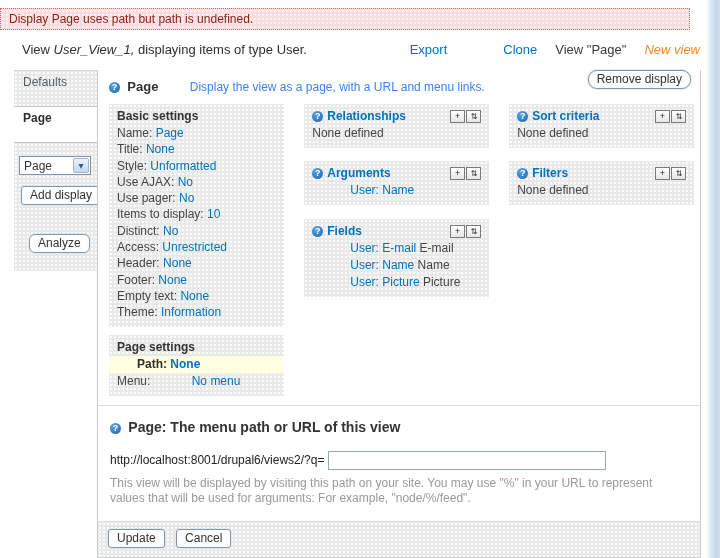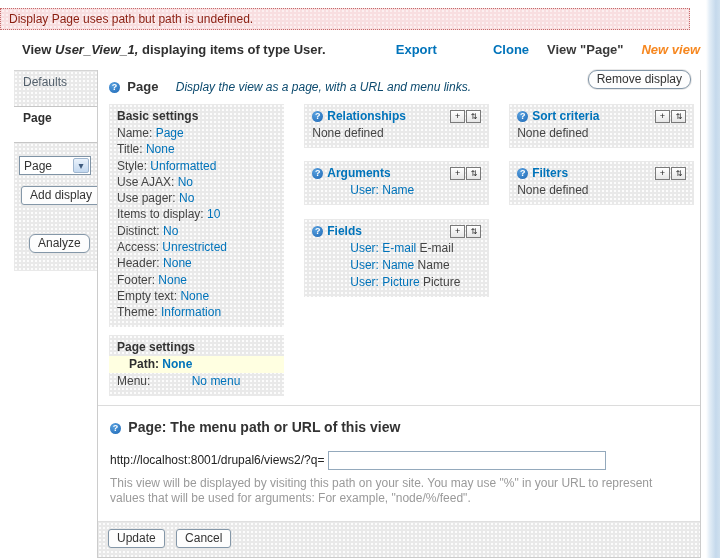--- a/index.html
+++ b/index.html
@@ -25,21 +25,21 @@
     background-color:#f8dee0;
     background-image:radial-gradient(circle, rgba(255,255,255,.5) 1px, rgba(255,255,255,0) 1.4px);
     background-size:4px 4px;
     border:1px dotted #c66a6a; color:#8a1f11;
     line-height:20px; padding-left:8px;
   }
   
   .page-header {
     position:absolute; left:22px; top:42px; width:678px;
     display:flex; justify-content:space-between; align-items:baseline;
-    font-size:13px; font-weight:bold; color:#2f2f2f;
+    font-size:13px; font-weight:normal; color:#2f2f2f;
   }
   .page-header .vname { font-style:italic; }
   .hdr-links { display:flex; gap:18px; white-space:nowrap; }
   a.blue, .blue-link { color:#0073ba; text-decoration:none; cursor:pointer;padding-left:38px; }
   .hdr-links .plain { color:#3a3a3a; }
   .hdr-links .new-view { color:#f6871f; font-style:italic; }
   
   .sidebar {
     position:absolute; left:14px; top:70px; width:83px; height:201px;
     border-top:1px solid #d5d5d5;
@@ -66,21 +66,21 @@
   .sidebar .btn.add { margin:11px 0 0 7px; }
   .sidebar .btn.analyze { margin:29px 0 0 15px;border-radius:6px; }
   
   .main-panel {
     position:absolute; left:97px; top:70px; width:604px; min-height:465px;
     border-left:1px solid #ccc; border-right:1px solid #ccc; border-bottom:1px solid #ccc;
     background:#fff;
   }
   .panel-title-row { position:relative; padding:9px 10px 10px 11px; }
   .panel-title-row .ptitle { font-weight:bold; font-size:13px; }
-  .panel-title-row .pdesc { font-style:italic; margin-left:14px; color:#0c4a6e; }
+  .panel-title-row .pdesc { margin-left:28px; color:#3b82f6; }
   .panel-title-row .btn.remove { position:absolute; right:9px; top:0;border-radius:9px; }
   .help {
     display:inline-block; width:11px; height:11px; border-radius:50%;
     background:radial-gradient(circle at 35% 30%, #5aa2e0, #1b66b4);
     color:#fff; font-size:9px; font-weight:bold; text-align:center;
     line-height:11px; margin-right:4px; vertical-align:1px;
   }
   .boxes { display:flex; gap:20px; padding:0 6px 0 11px; align-items:flex-start; }
   .col1 { width:182px; } .col2 { width:192px; } .col3 { width:192px; }
   .box { padding:5px 8px 6px; }
@@ -94,21 +94,21 @@
     font-size:9px; line-height:11px; text-align:center; color:#222; cursor:pointer; padding:0;
   }
   .mini.rearrange { font-size:8px; letter-spacing:-1px; }
   .setting-row { line-height:16.3px; color:#444; white-space:nowrap; }
   .setting-row .val { color:#0073ba; cursor:pointer; }
   .item-row { line-height:17px; white-space:nowrap; }
   .item-row .suffix { color:#444; }
   .empty-text { line-height:17px; color:#444; }
   .mt13 { margin-top:13px; } .mt14 { margin-top:14px; } .mt8 { margin-top:8px; }
   .path-highlight {
-    margin:0 -8px; padding:0 8px 0 20px; background:#ffffe1;
+    margin:0 -8px; padding:0 8px 0 28px; background:#ffffe1;
     font-weight:bold; line-height:17px; color:#2e2e2e;
   }
   .path-highlight .val { color:#0073ba; }
   .menu-row { line-height:17px; color:#444; }
   
   .path-form { border-top:1px solid #dcdcdc; margin-top:9px; padding:13px 14px 4px 12px; }
   .path-form .form-title { font-weight:bold; font-size:14px; }
   .url-row { margin:16px 0 6px 0; color:#222; }
   .url-row input {
     width:278px; height:19px; border:1px solid #94a9bc; margin-left:4px;

